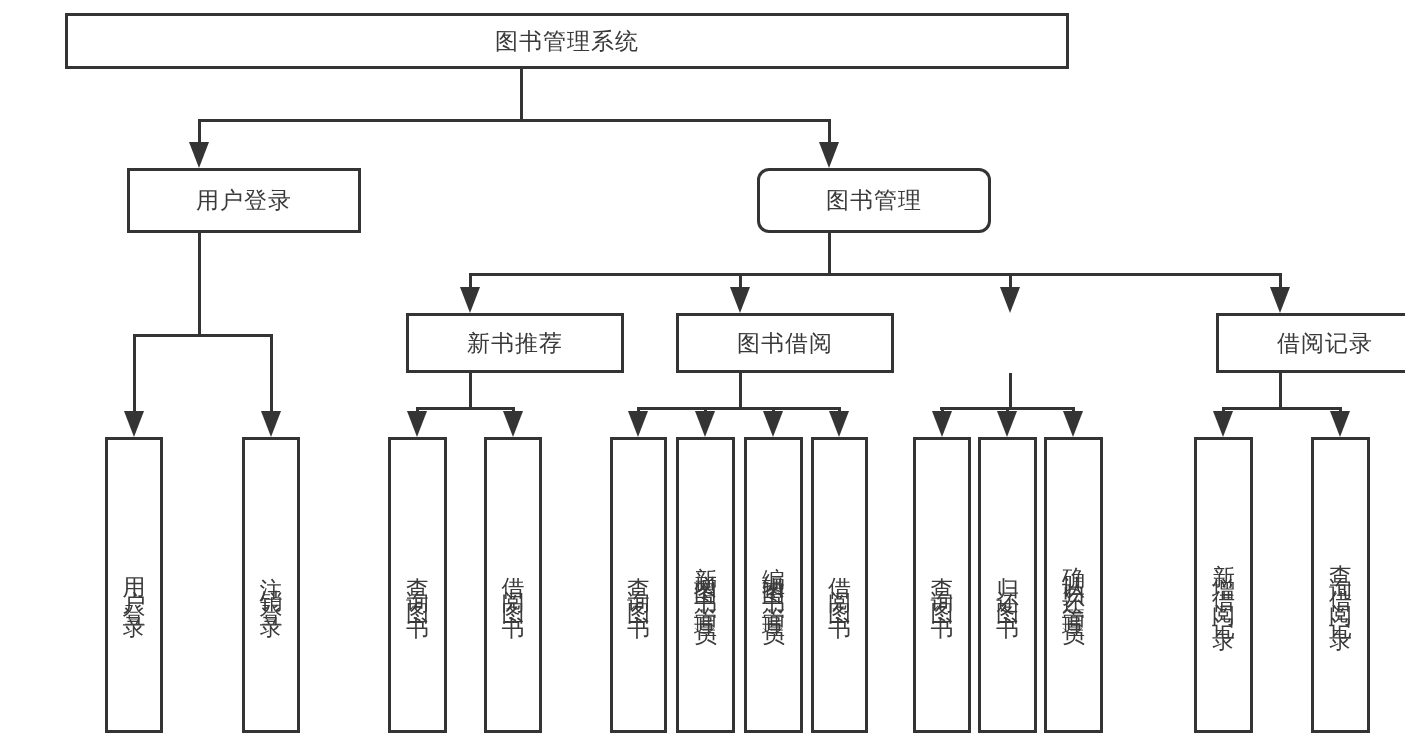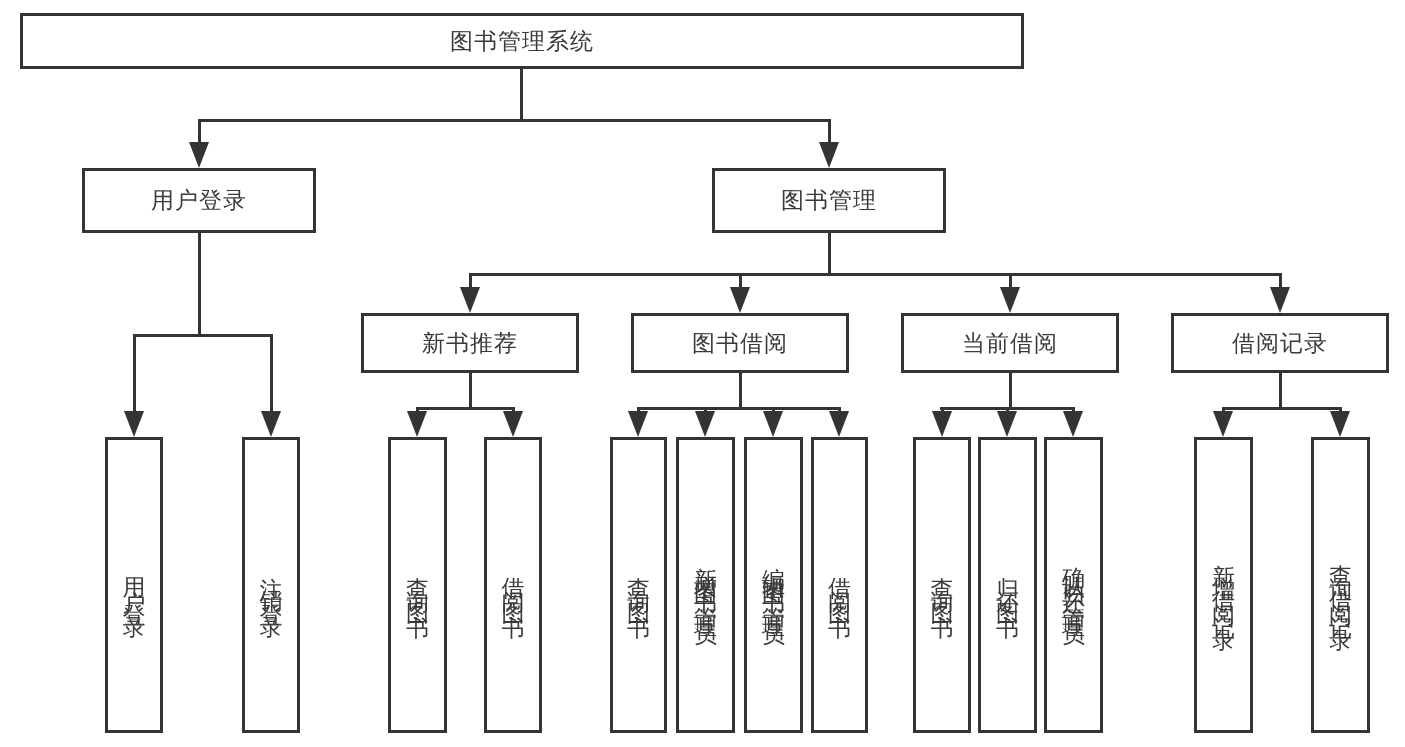--- a/index.html
+++ b/index.html
@@ -14,21 +14,21 @@
   .box {
     position: absolute;
     box-sizing: border-box;
     background: #ffffff;
     border: 3px solid #343434;
     display: flex;
     align-items: center;
     justify-content: center;
     color: #3a3a3a;
   }
-  .hnode { font-size: 23px; letter-spacing: 1px; }
+  .hnode { font-size: 23px; letter-spacing: 1px; margin-left: 45px; }
   .vlabel {
     writing-mode: vertical-rl;
     text-orientation: mixed;
     font-size: 23px;
     line-height: 1;
     letter-spacing: 13px;
     color: #3a3a3a;
   }
   .vlabel.tight { letter-spacing: 8px; }
   .hline, .vline { position: absolute; background: #343434; }
@@ -64,21 +64,21 @@
   <div class="vline" style="left:520px; top:69px; height:52px;"></div>
   <div class="hline" style="left:198px; top:119px; width:633px;"></div>
   <div class="vline" style="left:198px; top:119px; height:28px;"></div>
   <div class="arrowhead" style="left:189px; top:142px;"></div>
   <div class="vline" style="left:828px; top:119px; height:28px;"></div>
   <div class="arrowhead" style="left:819px; top:142px;"></div>
 
   <div class="box hnode" style="left:82px; top:168px; width:234px; height:65px;">
     <span>用户登录</span>
   </div>
-  <div class="box hnode" style="left:712px; top:168px; width:234px; height:65px;">
+  <div class="box hnode" style="left:712px; top:168px; width:234px; height:65px;border-radius:12px;">
     <span>图书管理</span>
   </div>
 
   <div class="vline" style="left:198px; top:233px; height:103px;"></div>
   <div class="hline" style="left:133px; top:334px; width:140px;"></div>
   <div class="vline" style="left:133px; top:334px; height:80px;"></div>
   <div class="arrowhead" style="left:124px; top:411px;"></div>
   <div class="vline" style="left:270px; top:334px; height:80px;"></div>
   <div class="arrowhead" style="left:261px; top:411px;"></div>
 
@@ -91,23 +91,20 @@
   <div class="vline" style="left:1009px; top:273px; height:16px;"></div>
   <div class="arrowhead" style="left:1000px; top:287px;"></div>
   <div class="vline" style="left:1279px; top:273px; height:16px;"></div>
   <div class="arrowhead" style="left:1270px; top:287px;"></div>
 
   <div class="box hnode" style="left:631px; top:313px; width:218px; height:60px;">
     <span>图书借阅</span>
   </div>
   <div class="box hnode" style="left:361px; top:313px; width:218px; height:60px;">
     <span>新书推荐</span>
-  </div>
-  <div class="box hnode" style="left:901px; top:313px; width:218px; height:60px;">
-    <span>当前借阅</span>
   </div>
   <div class="box hnode" style="left:1171px; top:313px; width:218px; height:60px;">
     <span>借阅记录</span>
   </div>
 
   <div class="vline" style="left:469px; top:373px; height:36px;"></div>
   <div class="hline" style="left:416px; top:407px; width:99px;"></div>
   <div class="vline" style="left:416px; top:407px; height:12px;"></div>
   <div class="arrowhead" style="left:407px; top:411px;"></div>
   <div class="vline" style="left:512px; top:407px; height:12px;"></div>

